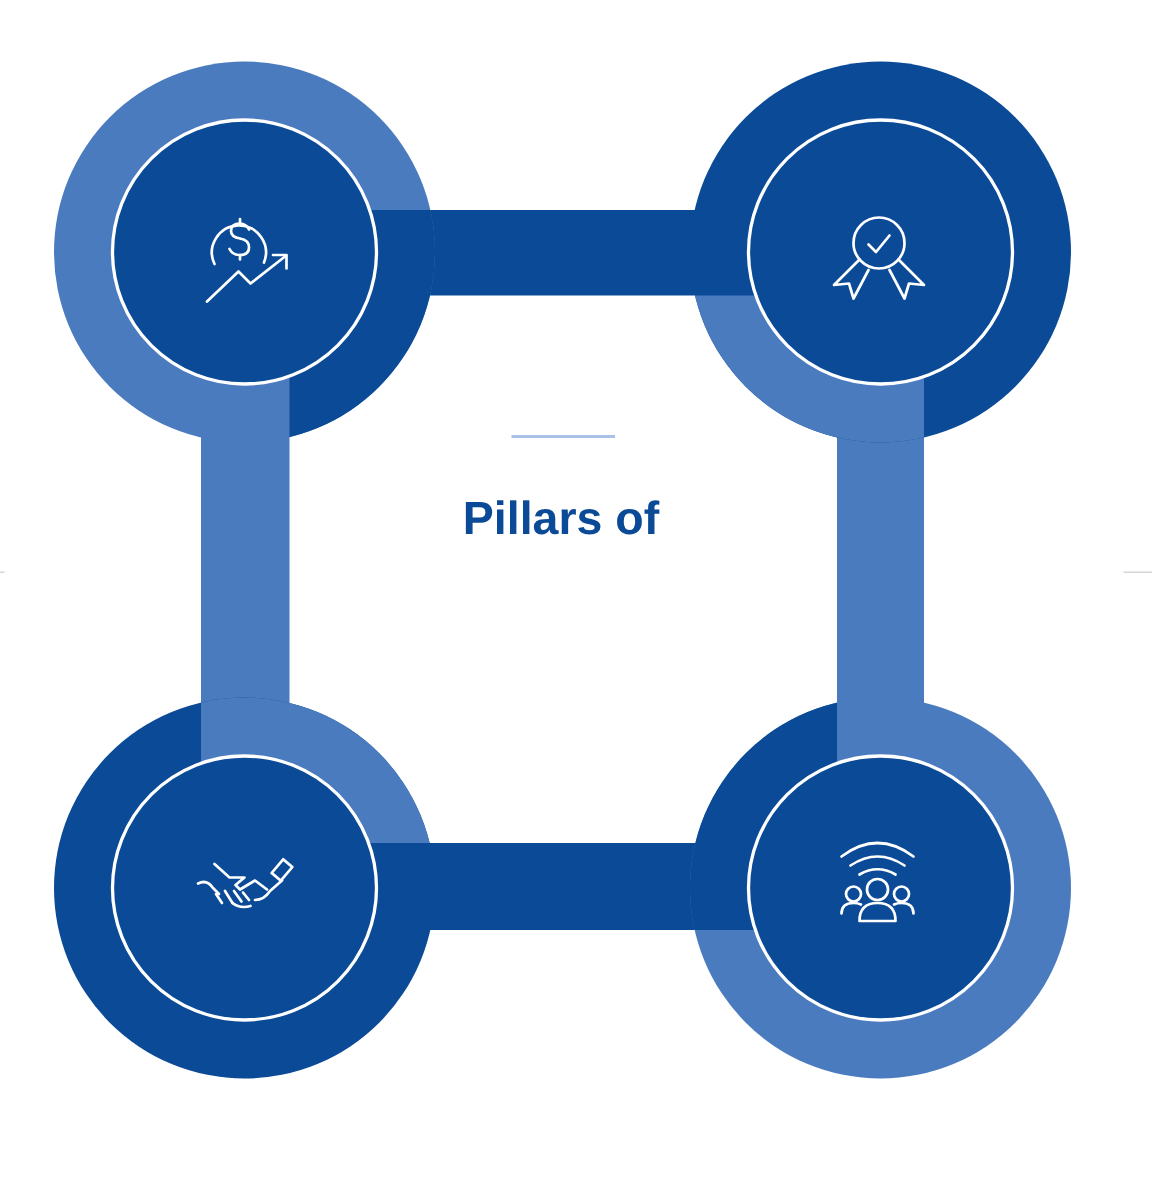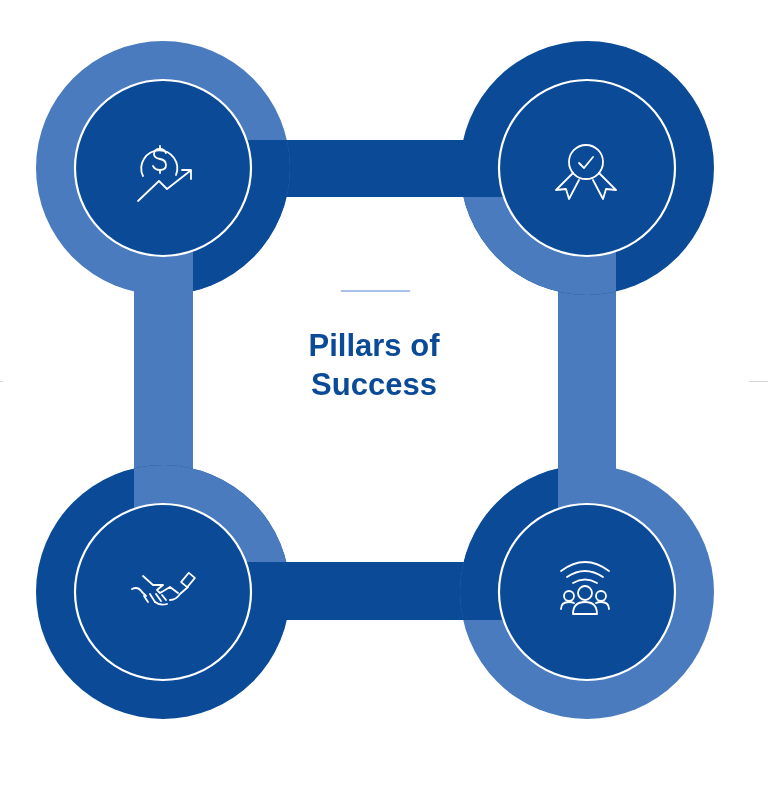--- a/index.html
+++ b/index.html
@@ -104,15 +104,14 @@
     </g>
 
     <line x1="341" y1="291" x2="410" y2="291" stroke="#a9c1e6" stroke-width="2"></line>
   </svg>
 
   <div class="edge-line" style="left:0; top:381px; width:3px;"></div>
   <div class="edge-line" style="left:749px; top:381px; width:19px;"></div>
 
   <div class="title">
     <span>Pillars of</span>
-    <span>Success</span>
   </div>
 </div>
 
 </body></html>

